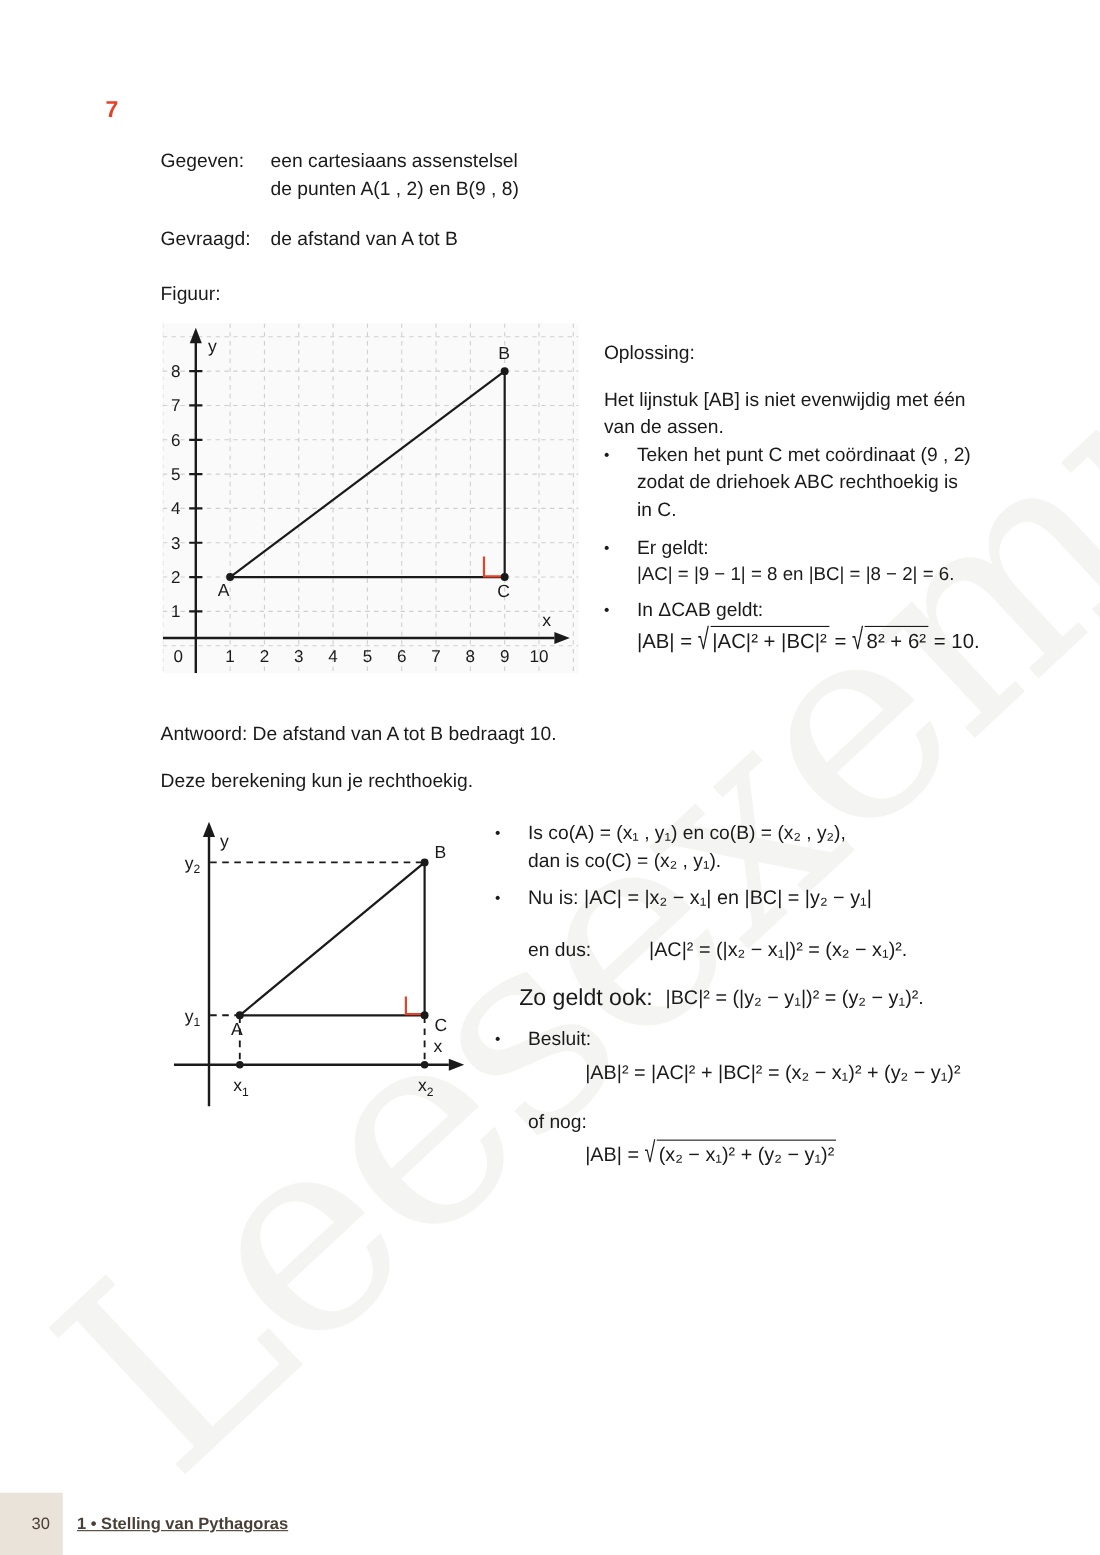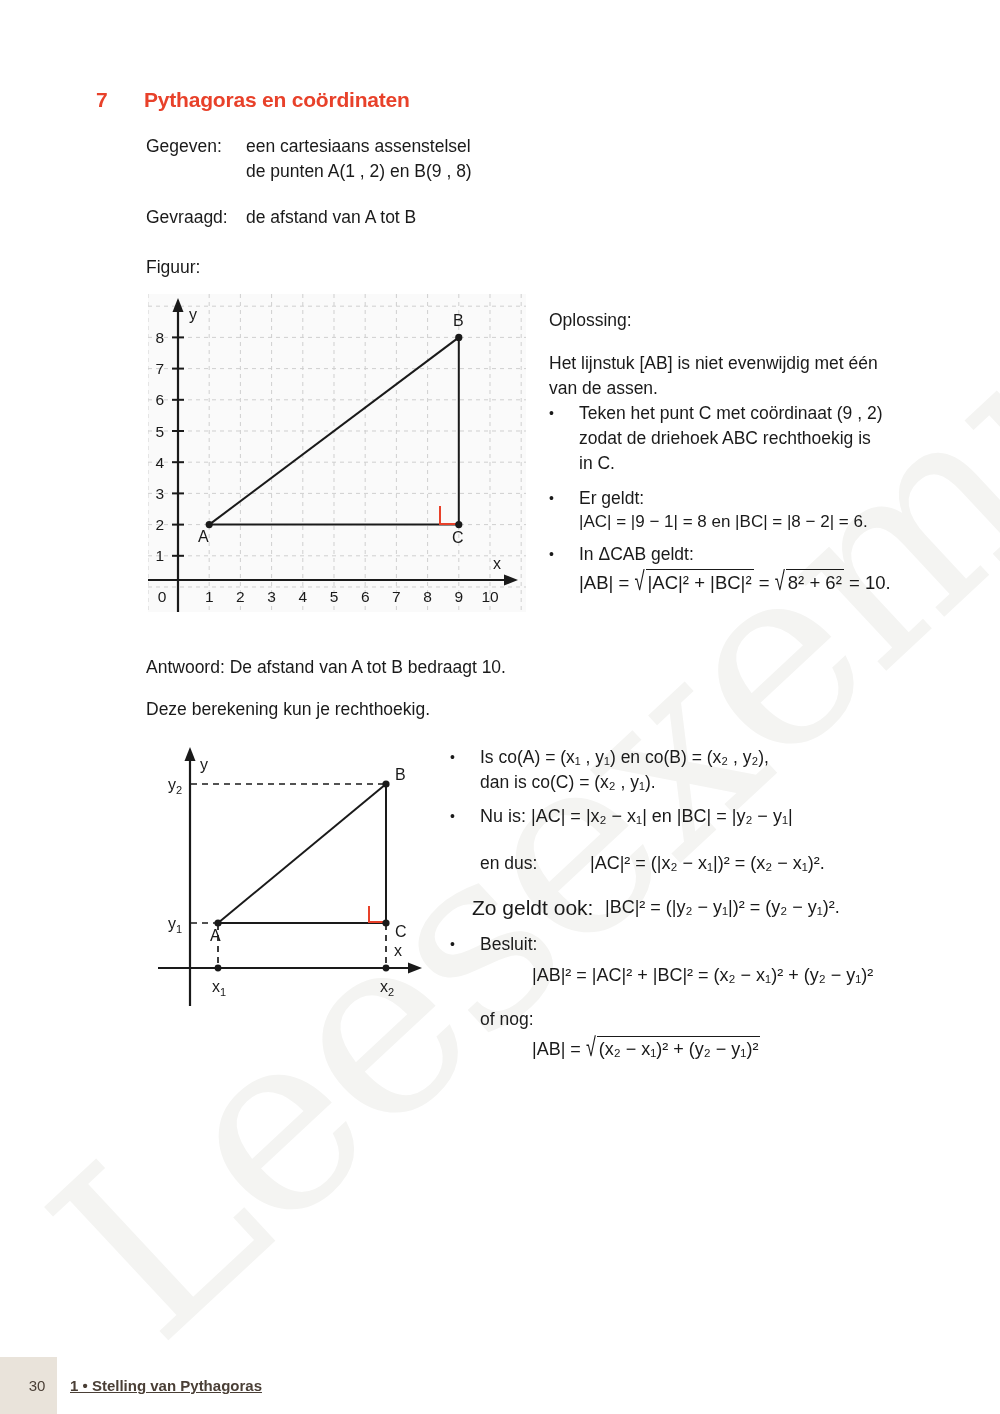--- a/index.html
+++ b/index.html
@@ -99,21 +99,20 @@
 <div class="page">
 
   <div class="watermark">
     <span>Leesexemplaar</span>
   </div>
 
   <div class="content">
 
     <div class="sec-head">
       <div class="sec-num">7</div>
-      <div class="sec-title">Pythagoras en coördinaten</div>
     </div>
 
     <div class="kv" style="left:146px;top:134px;width:400px;height:52px;">
       <span class="lbl">Gegeven:</span>
       <span class="val" style="top:0;">een cartesiaans assenstelsel</span>
       <span class="val" style="top:25px;">de punten A(1 , 2) en B(9 , 8)</span>
     </div>
 
     <div class="kv" style="left:146px;top:205px;width:400px;height:26px;">
       <span class="lbl">Gevraagd:</span>

